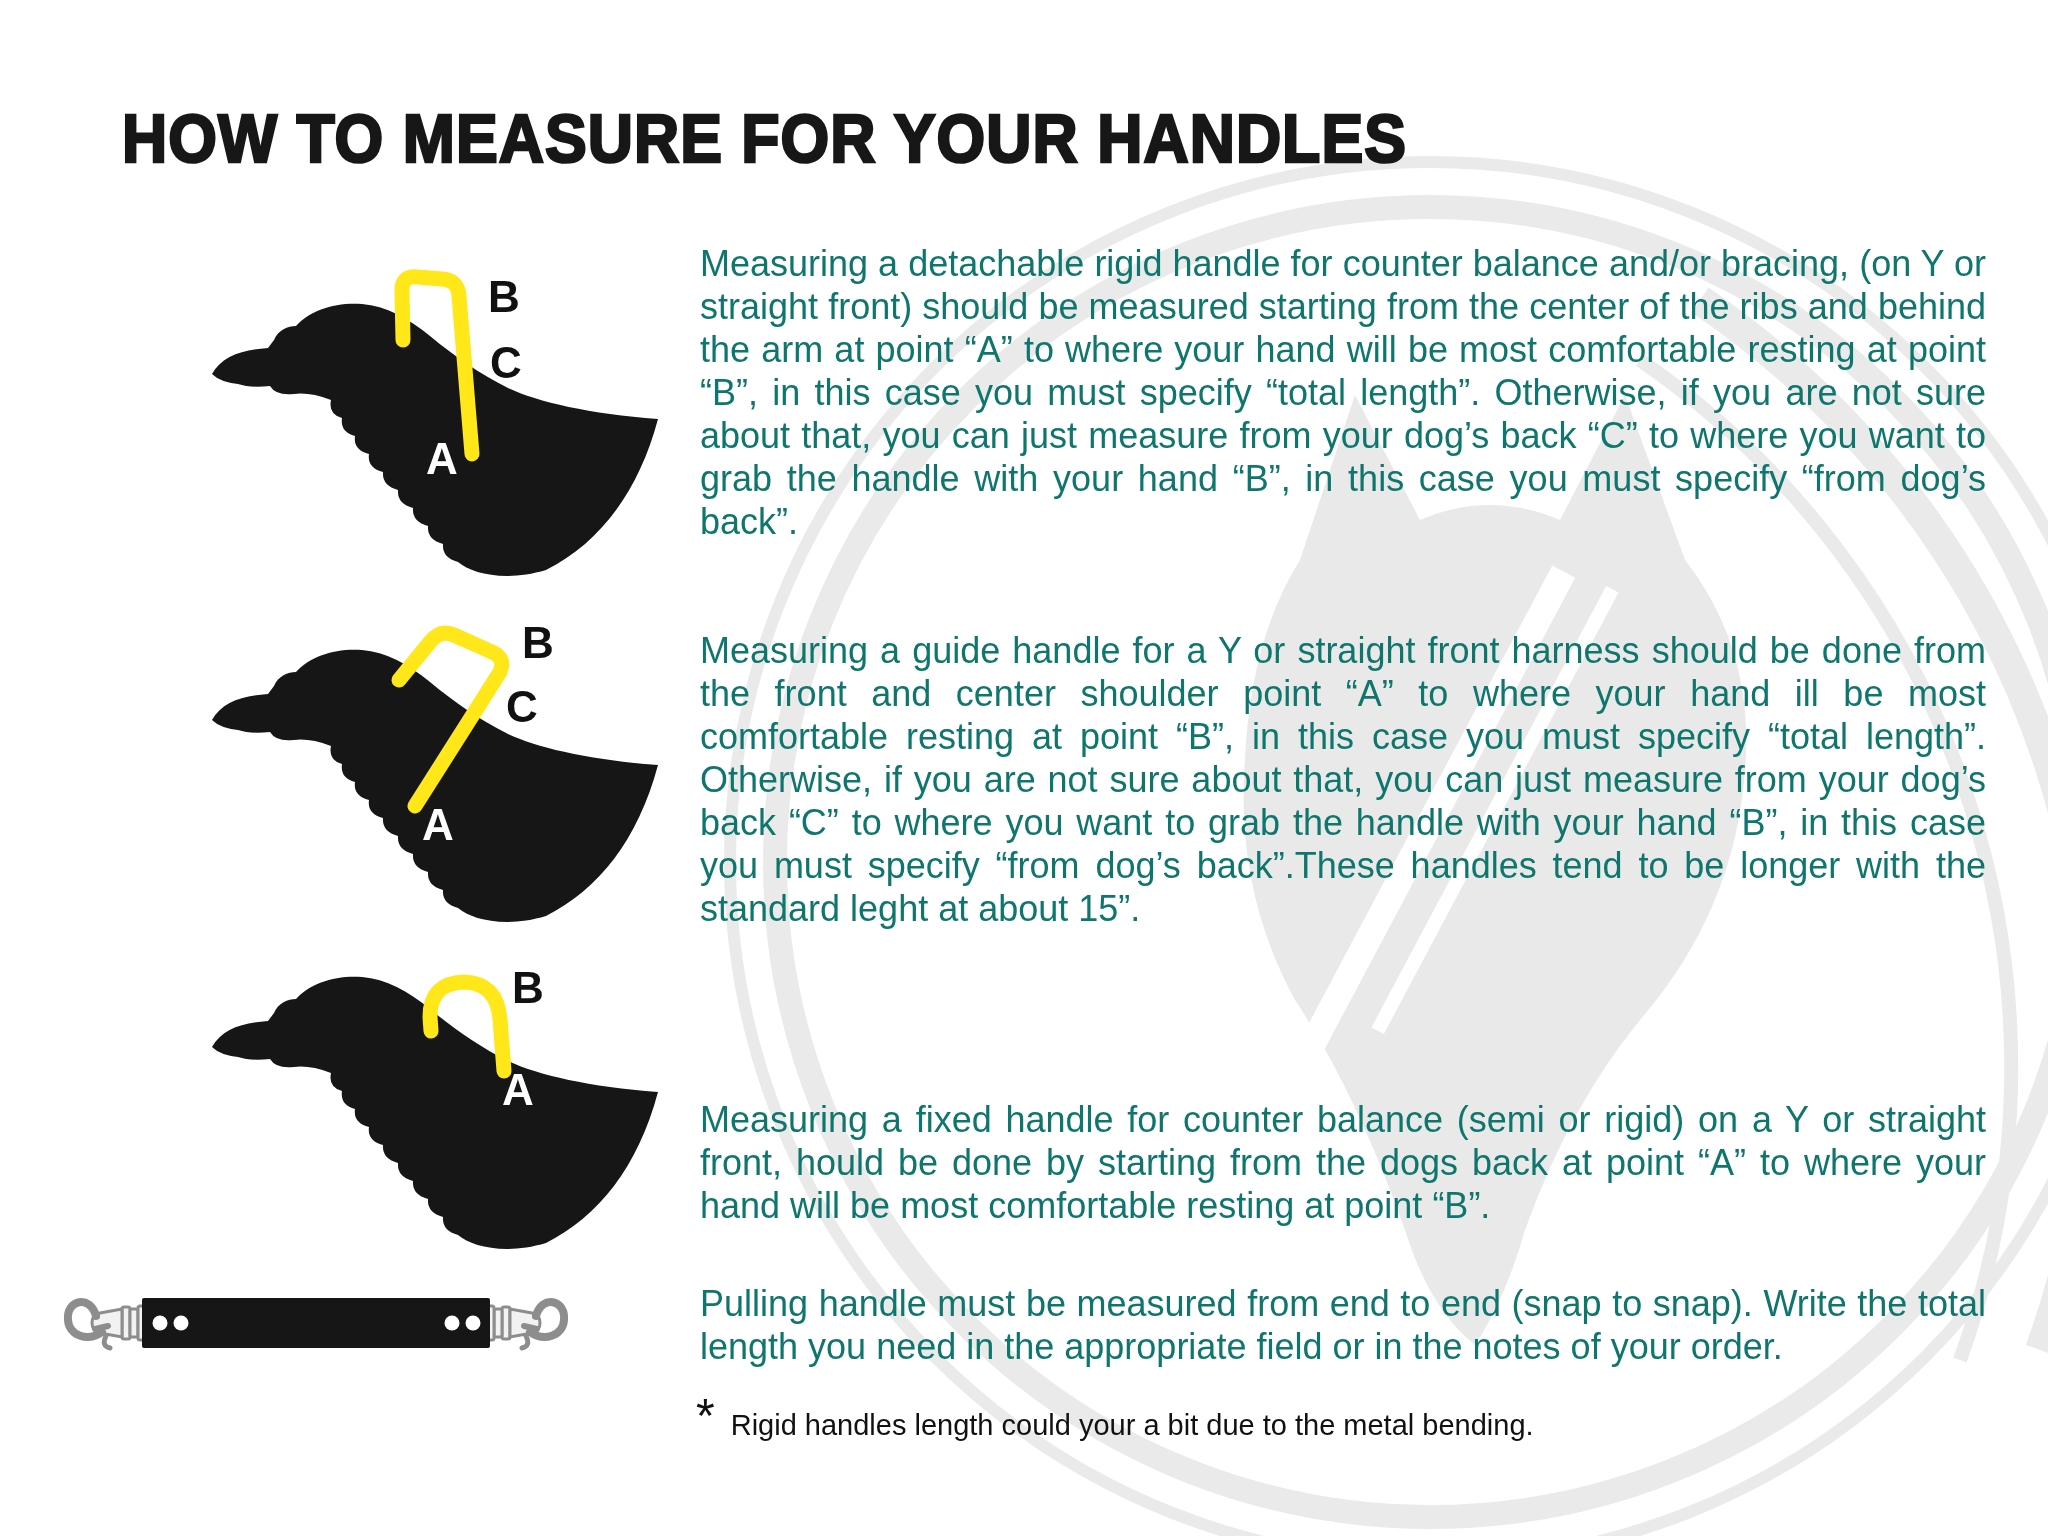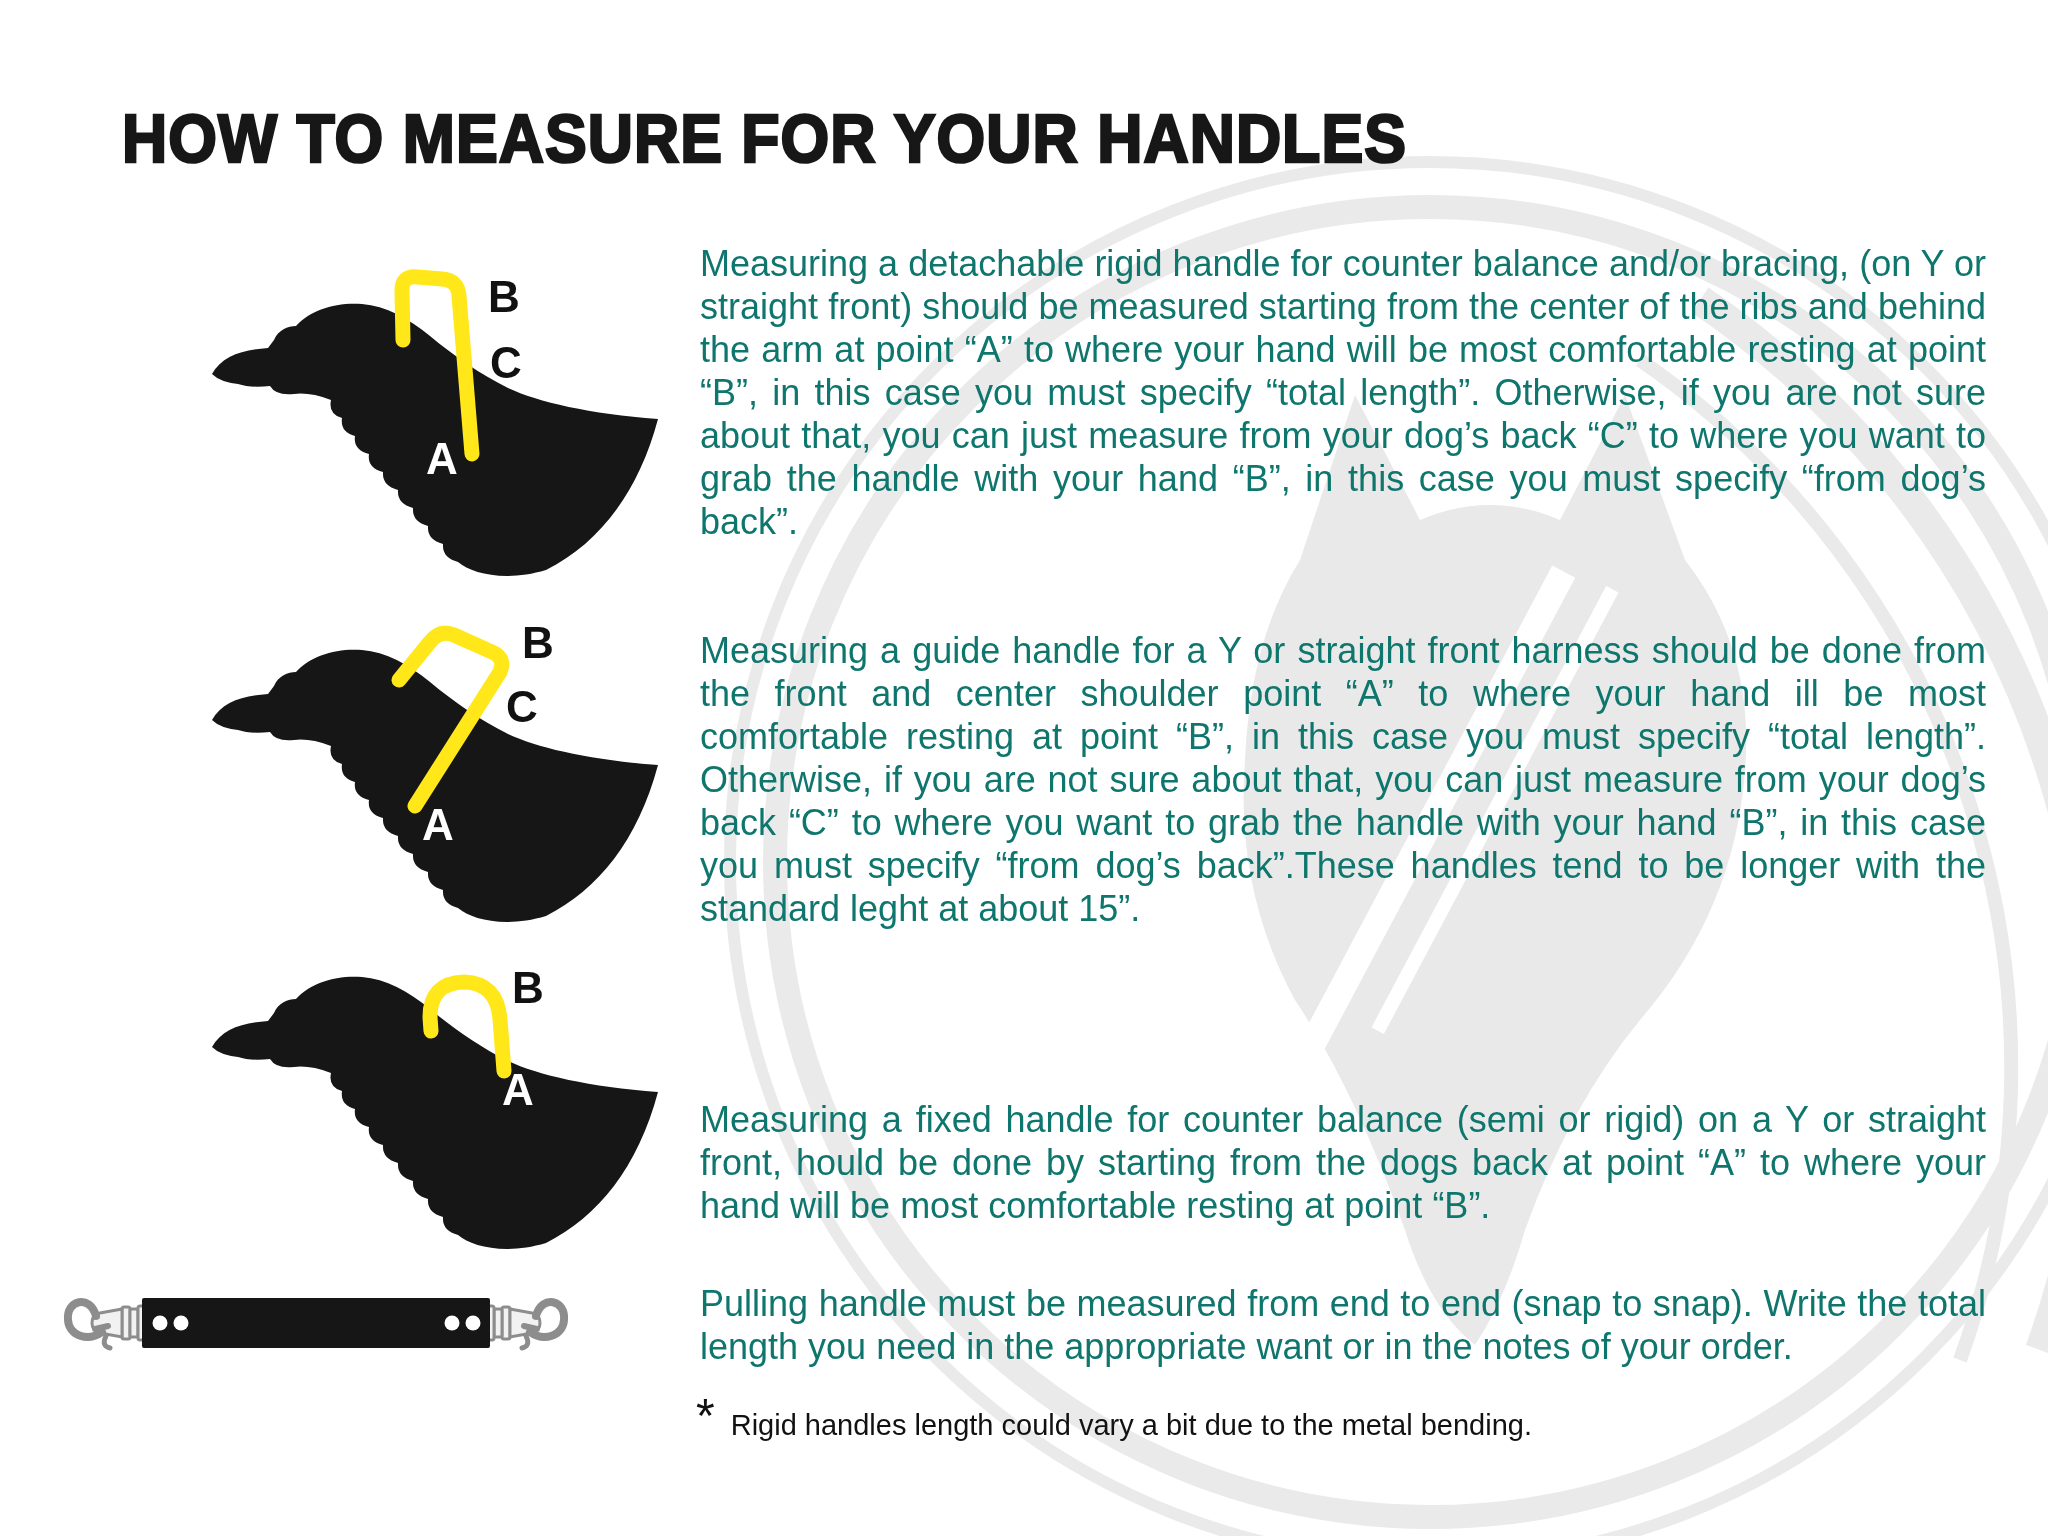--- a/index.html
+++ b/index.html
@@ -131,18 +131,18 @@
       <circle cx="119" cy="45" r="7.5"></circle>
       <circle cx="390" cy="45" r="7.5"></circle>
       <circle cx="411" cy="45" r="7.5"></circle>
     </g>
   </svg>
 </div>
 
 <p class="para" style="top:206px;">Measuring a detachable rigid handle for counter balance and/or bracing, (on Y or straight front) should be measured starting from the center of the ribs and behind the arm at point “A” to where your hand will be most comfortable resting at point “B”, in this case you must specify “total length”. Otherwise, if you are not sure about that, you can just measure from your dog’s back “C” to where you want to grab the handle with your hand “B”, in this case you must specify “from dog’s back”.</p>
 <p class="para" style="top:593px;">Measuring a guide handle for a Y or straight front harness should be done from the front and center shoulder point “A” to where your hand ill be most comfortable resting at point “B”, in this case you must specify “total length”. Otherwise, if you are not sure about that, you can just measure from your dog’s back “C” to where you want to grab the handle with your hand “B”, in this case you must specify “from dog’s back”.These handles tend to be longer with the standard leght at about 15”.</p>
 <p class="para" style="top:1062px;">Measuring a fixed handle for counter balance (semi or rigid) on a Y or straight front, hould be done by starting from the dogs back at point “A” to where your hand will be most comfortable resting at point “B”.</p>
-<p class="para" style="top:1246px;">Pulling handle must be measured from end to end (snap to snap). Write the total length you need in the appropriate want or in the notes of your order.</p>
+<p class="para" style="top:1246px;">Pulling handle must be measured from end to end (snap to snap). Write the total length you need in the appropriate field or in the notes of your order.</p>
 
 <div class="footnote">
   <span class="fn-star">*</span>
-  <span class="fn-text">Rigid handles length could vary a bit due to the metal bending.</span>
+  <span class="fn-text">Rigid handles length could your a bit due to the metal bending.</span>
 </div>
 
 </body></html>

